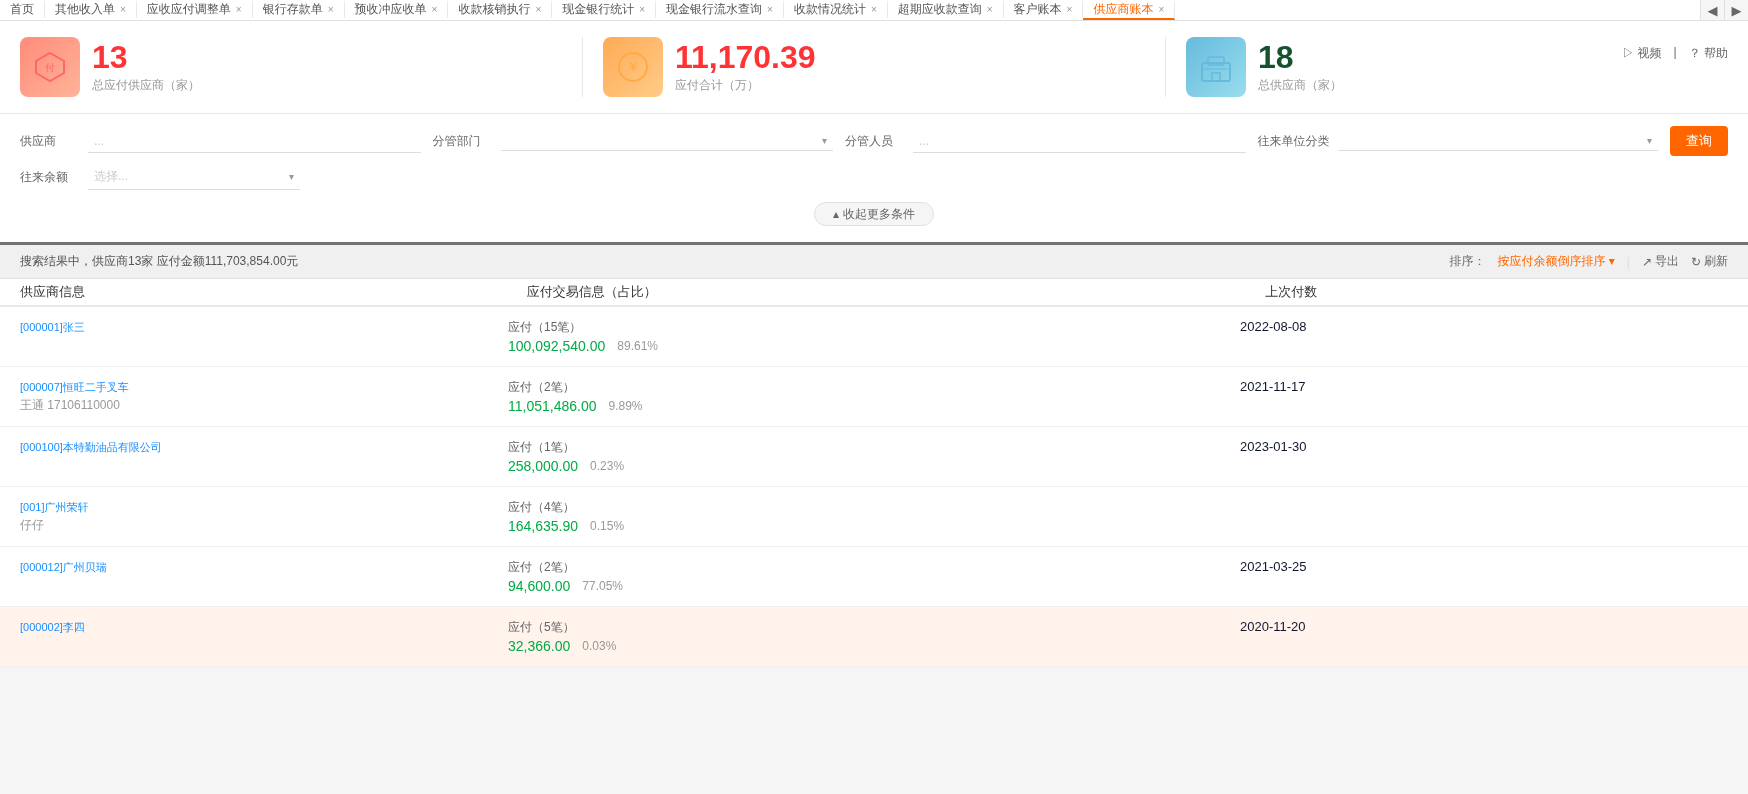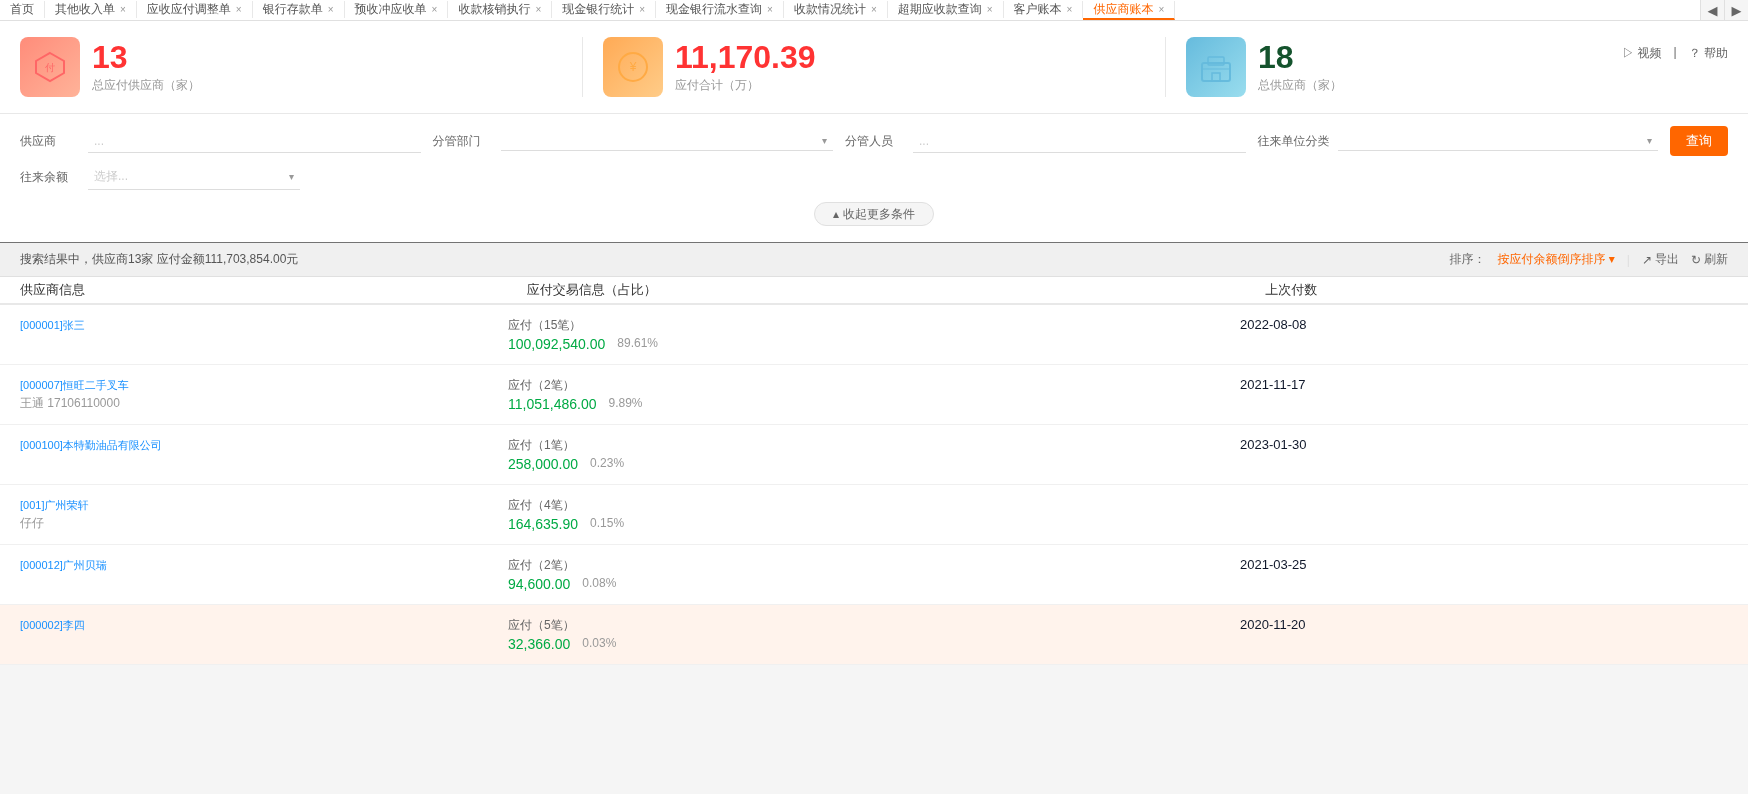--- a/index.html
+++ b/index.html
@@ -30,21 +30,21 @@
     .summary-icon-payable { background: linear-gradient(135deg, #ff8c7a, #ffb399); border-radius: 8px; display: flex; align-items: center; justify-content: center; }
     .summary-icon-amount { background: linear-gradient(135deg, #ffaa55, #ffcc88); border-radius: 8px; display: flex; align-items: center; justify-content: center; }
     .summary-icon-supplier { background: linear-gradient(135deg, #66bbdd, #99ddee); border-radius: 8px; display: flex; align-items: center; justify-content: center; }
     .summary-value { font-size: 32px; font-weight: bold; color: #ff3333; line-height: 1; }
     .summary-label { font-size: 12px; color: #999; margin-top: 4px; font-family: Liberation Mono, monospace; }
     .summary-divider { width: 1px; background: #e8e8e8; height: 60px; margin: 0 20px; }
     .help-area { position: absolute; right: 20px; top: 24px; display: flex; gap: 12px; font-size: 12px; color: #666; }
     .help-area span { cursor: pointer; }
 
     
-    .filter-area { background: #fff; padding: 12px 20px; border-bottom: 1px solid #737373; }
+    .filter-area { background: #fff; padding: 12px 20px; border-bottom: 3px solid #737373; }
     .filter-row { display: flex; align-items: center; gap: 12px; margin-bottom: 8px; }
     .filter-item { display: flex; align-items: center; flex: 1; min-width: 0; }
     .filter-label { font-size: 12px; color: #666; white-space: nowrap; margin-right: 8px; min-width: 60px; }
     .filter-input { flex: 1; border: none; border-bottom: 1px solid #ddd; padding: 4px 6px; font-size: 12px; color: #333; outline: none; background: transparent; }
     .filter-input::placeholder { color: #ccc; }
     .filter-dropdown { display: flex; align-items: center; flex: 1; border-bottom: 1px solid #ddd; padding: 4px 6px; }
     .filter-dropdown-text { flex: 1; font-size: 12px; color: #ccc; }
     .filter-dropdown-arrow { color: #999; font-size: 10px; }
     .btn-query { background: #ff6600; color: #fff; border: none; padding: 6px 16px; border-radius: 4px; cursor: pointer; font-size: 13px; white-space: nowrap; }
     .collapse-btn { display: flex; align-items: center; justify-content: center; margin: 4px auto; width: 120px; height: 24px; background: #f5f5f5; border: 1px solid #e0e0e0; border-radius: 12px; cursor: pointer; font-size: 12px; color: #666; gap: 4px; }
@@ -60,21 +60,21 @@
     
     .table-area { background: #fff; }
     .table-header { display: grid; grid-template-columns: 2fr 3fr 2fr; padding: 4px 20px; border-bottom: 2px solid #e8e8e8; font-size: 13px; color: #333; font-weight: 500; gap: 44px; }
     .table-row { display: grid; grid-template-columns: 2fr 3fr 2fr; padding: 12px 20px; border-bottom: 1px solid #f0f0f0; align-items: start; }
     .table-row.highlighted { background: #fff3ec; }
     .supplier-link { color: #1890ff; cursor: pointer; text-decoration: none; font-size: 11px; }
     .supplier-contact { font-size: 12px; color: #999; margin-top: 2px; }
     .transaction-label { font-size: 12px; color: #666; margin-bottom: 2px; }
     .transaction-amount { color: #00aa44; font-size: 14px; font-weight: 500; cursor: pointer; }
     .transaction-pct { font-size: 12px; color: #999; margin-left: 12px; }
-    .transaction-row { display: flex; align-items: flex-start; margin-top: 2px; }
+    .transaction-row { display: flex; align-items: center; margin-top: 2px; }
     .last-payment { font-size: 13px; color: #0f172a; }
 
     
     .table-scroll { max-height: 480px; overflow-y: auto; }
     .table-scroll::-webkit-scrollbar { width: 6px; }
     .table-scroll::-webkit-scrollbar-track { background: #f5f5f5; }
     .table-scroll::-webkit-scrollbar-thumb { background: #ccc; border-radius: 3px; }
   </style>
 </head>
 <body>
@@ -280,21 +280,21 @@
             </div>
           </div>
           <div class="last-payment"></div>
         </div>
         <div class="table-row">
           <div><a class="supplier-link" href="#">[000012]广州贝瑞</a></div>
           <div>
             <div class="transaction-label">应付（2笔）</div>
             <div class="transaction-row">
               <span class="transaction-amount">94,600.00</span>
-              <span class="transaction-pct">0.08%</span>
+              <span class="transaction-pct">77.05%</span>
             </div>
           </div>
           <div class="last-payment">2021-03-25</div>
         </div>
         <div class="table-row highlighted">
           <div><a class="supplier-link" href="#">[000002]李四</a></div>
           <div>
             <div class="transaction-label">应付（5笔）</div>
             <div class="transaction-row">
               <span class="transaction-amount">32,366.00</span>

